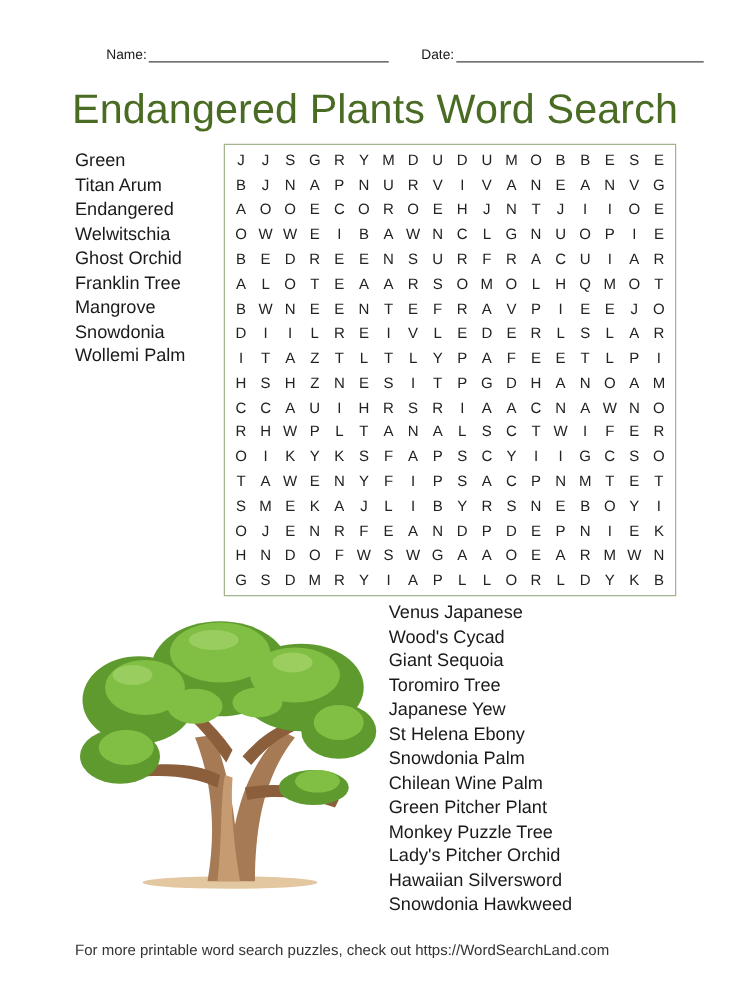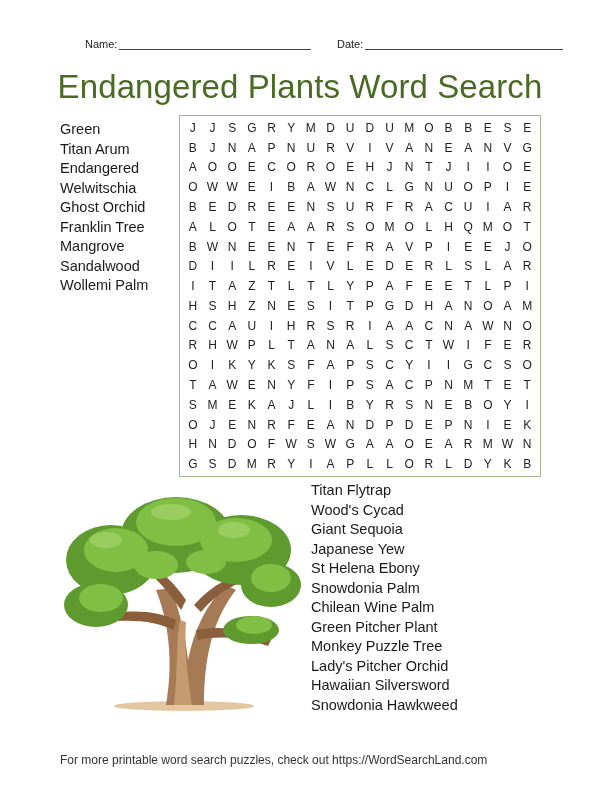--- a/index.html
+++ b/index.html
@@ -50,21 +50,21 @@
 <div class="title">Endangered Plants Word Search</div>
 
 <div class="wordlist-left" id="wl-left">
     <div>Green</div>
     <div>Titan Arum</div>
     <div>Endangered</div>
     <div>Welwitschia</div>
     <div>Ghost Orchid</div>
     <div>Franklin Tree</div>
     <div>Mangrove</div>
-    <div>Sandalwood</div>
+    <div>Snowdonia</div>
     <div>Wollemi Palm</div>
   </div>
 
 <div class="grid" id="grid">
     <div class="cell">J</div>
     <div class="cell">J</div>
     <div class="cell">S</div>
     <div class="cell">G</div>
     <div class="cell">R</div>
     <div class="cell">Y</div>
@@ -419,23 +419,24 @@
     </g>
     <g fill="#a6d36b" opacity="0.7">
       <ellipse cx="115" cy="22" rx="20" ry="8"></ellipse>
       <ellipse cx="50" cy="50" rx="16" ry="8"></ellipse>
       <ellipse cx="178" cy="40" rx="16" ry="8"></ellipse>
     </g>
   </svg>
 </div>
 
 <div class="wordlist-right" id="wl-right">
-    <div>Titan Flytrap</div>
+    <div>Venus Japanese</div>
     <div>Wood's Cycad</div>
     <div>Giant Sequoia</div>
+    <div>Toromiro Tree</div>
     <div>Japanese Yew</div>
     <div>St Helena Ebony</div>
     <div>Snowdonia Palm</div>
     <div>Chilean Wine Palm</div>
     <div>Green Pitcher Plant</div>
     <div>Monkey Puzzle Tree</div>
     <div>Lady's Pitcher Orchid</div>
     <div>Hawaiian Silversword</div>
     <div>Snowdonia Hawkweed</div>
   </div>

